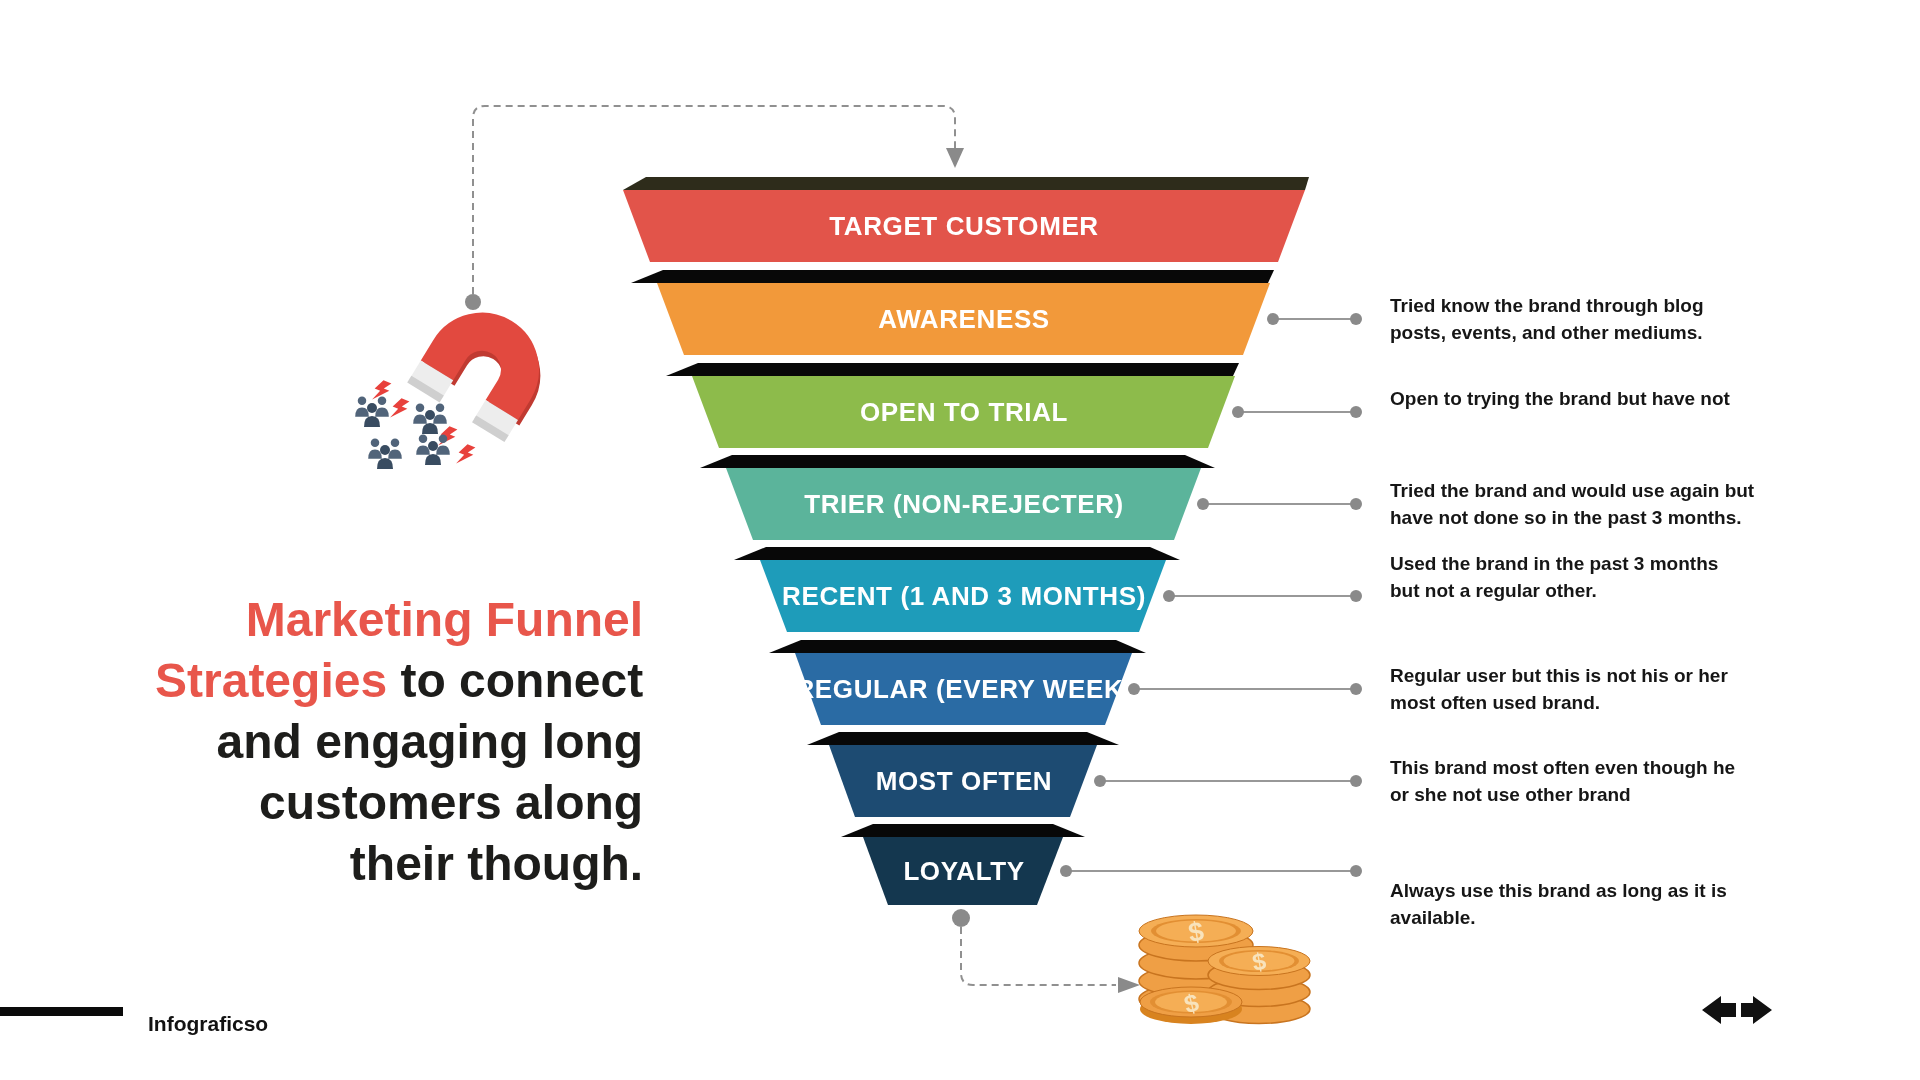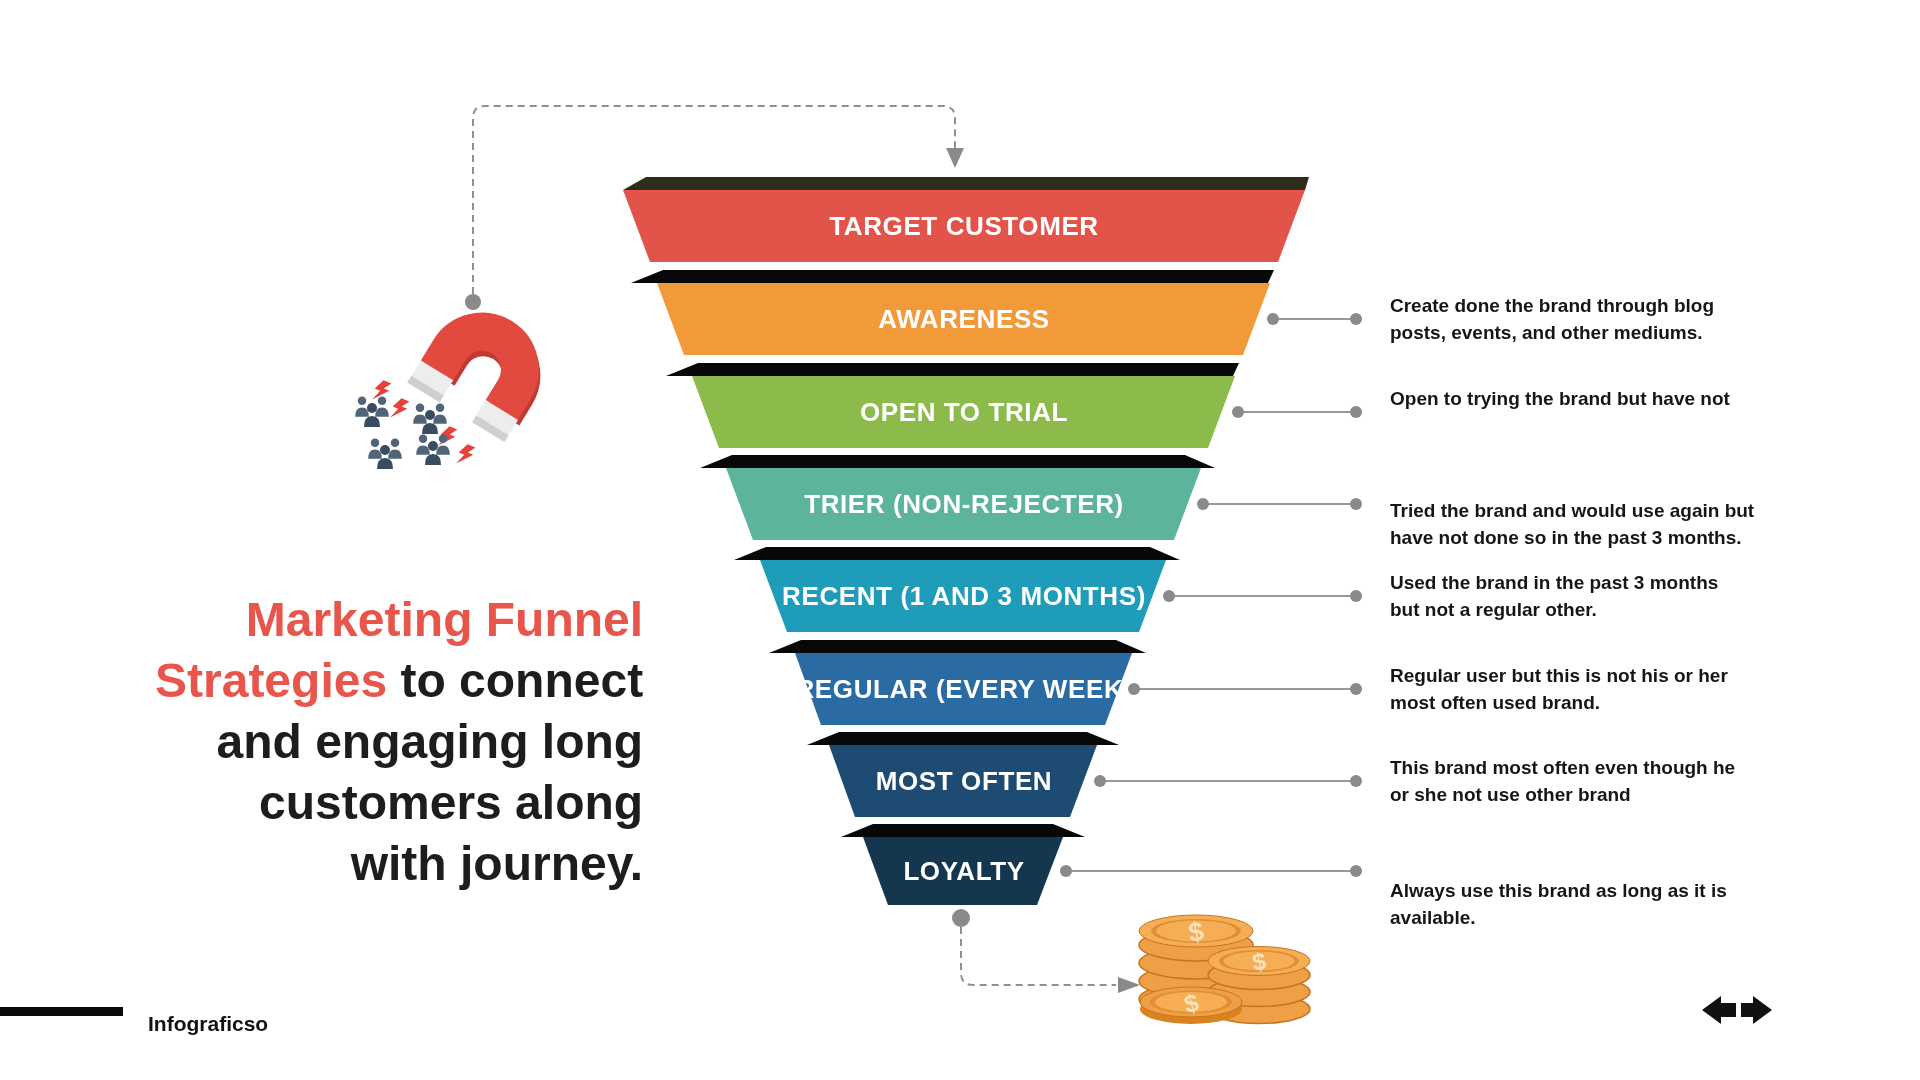--- a/index.html
+++ b/index.html
@@ -191,35 +191,35 @@
 
     <polygon fill="#111111" points="1736,1003 1721,1003 1721,996 1702,1010 1721,1024 1721,1017 1736,1017"></polygon>
     <polygon fill="#111111" points="1741,1003 1753,1003 1753,996 1772,1010 1753,1024 1753,1017 1741,1017"></polygon>
   </svg>
 
   <div class="title">
     <div><span class="accent">Marketing Funnel</span></div>
     <div><span class="accent">Strategies </span><span class="dark">to connect</span></div>
     <div><span class="dark">and engaging long</span></div>
     <div><span class="dark">customers along</span></div>
-    <div><span class="dark">with journey.</span></div>
+    <div><span class="dark">their though.</span></div>
   </div>
 
   <div class="desc" style="top:292px">
-    <div>Create done the brand  through blog</div>
+    <div>Tried know the brand  through blog</div>
     <div>posts, events, and other mediums.</div>
   </div>
   <div class="desc" style="top:385px">
     <div>Open to trying the brand but have not</div>
   </div>
-  <div class="desc" style="top:497px">
+  <div class="desc" style="top:477px">
     <div>Tried the brand and would use again but</div>
     <div>have not done so in the past 3 months.</div>
   </div>
-  <div class="desc" style="top:569px">
+  <div class="desc" style="top:550px">
     <div>Used the brand in the past 3 months</div>
     <div>but not a regular other.</div>
   </div>
   <div class="desc" style="top:662px">
     <div>Regular user but this is not his or her</div>
     <div>most often used brand.</div>
   </div>
   <div class="desc" style="top:754px">
     <div>This brand most often even though he</div>
     <div>or she not use other brand</div>

